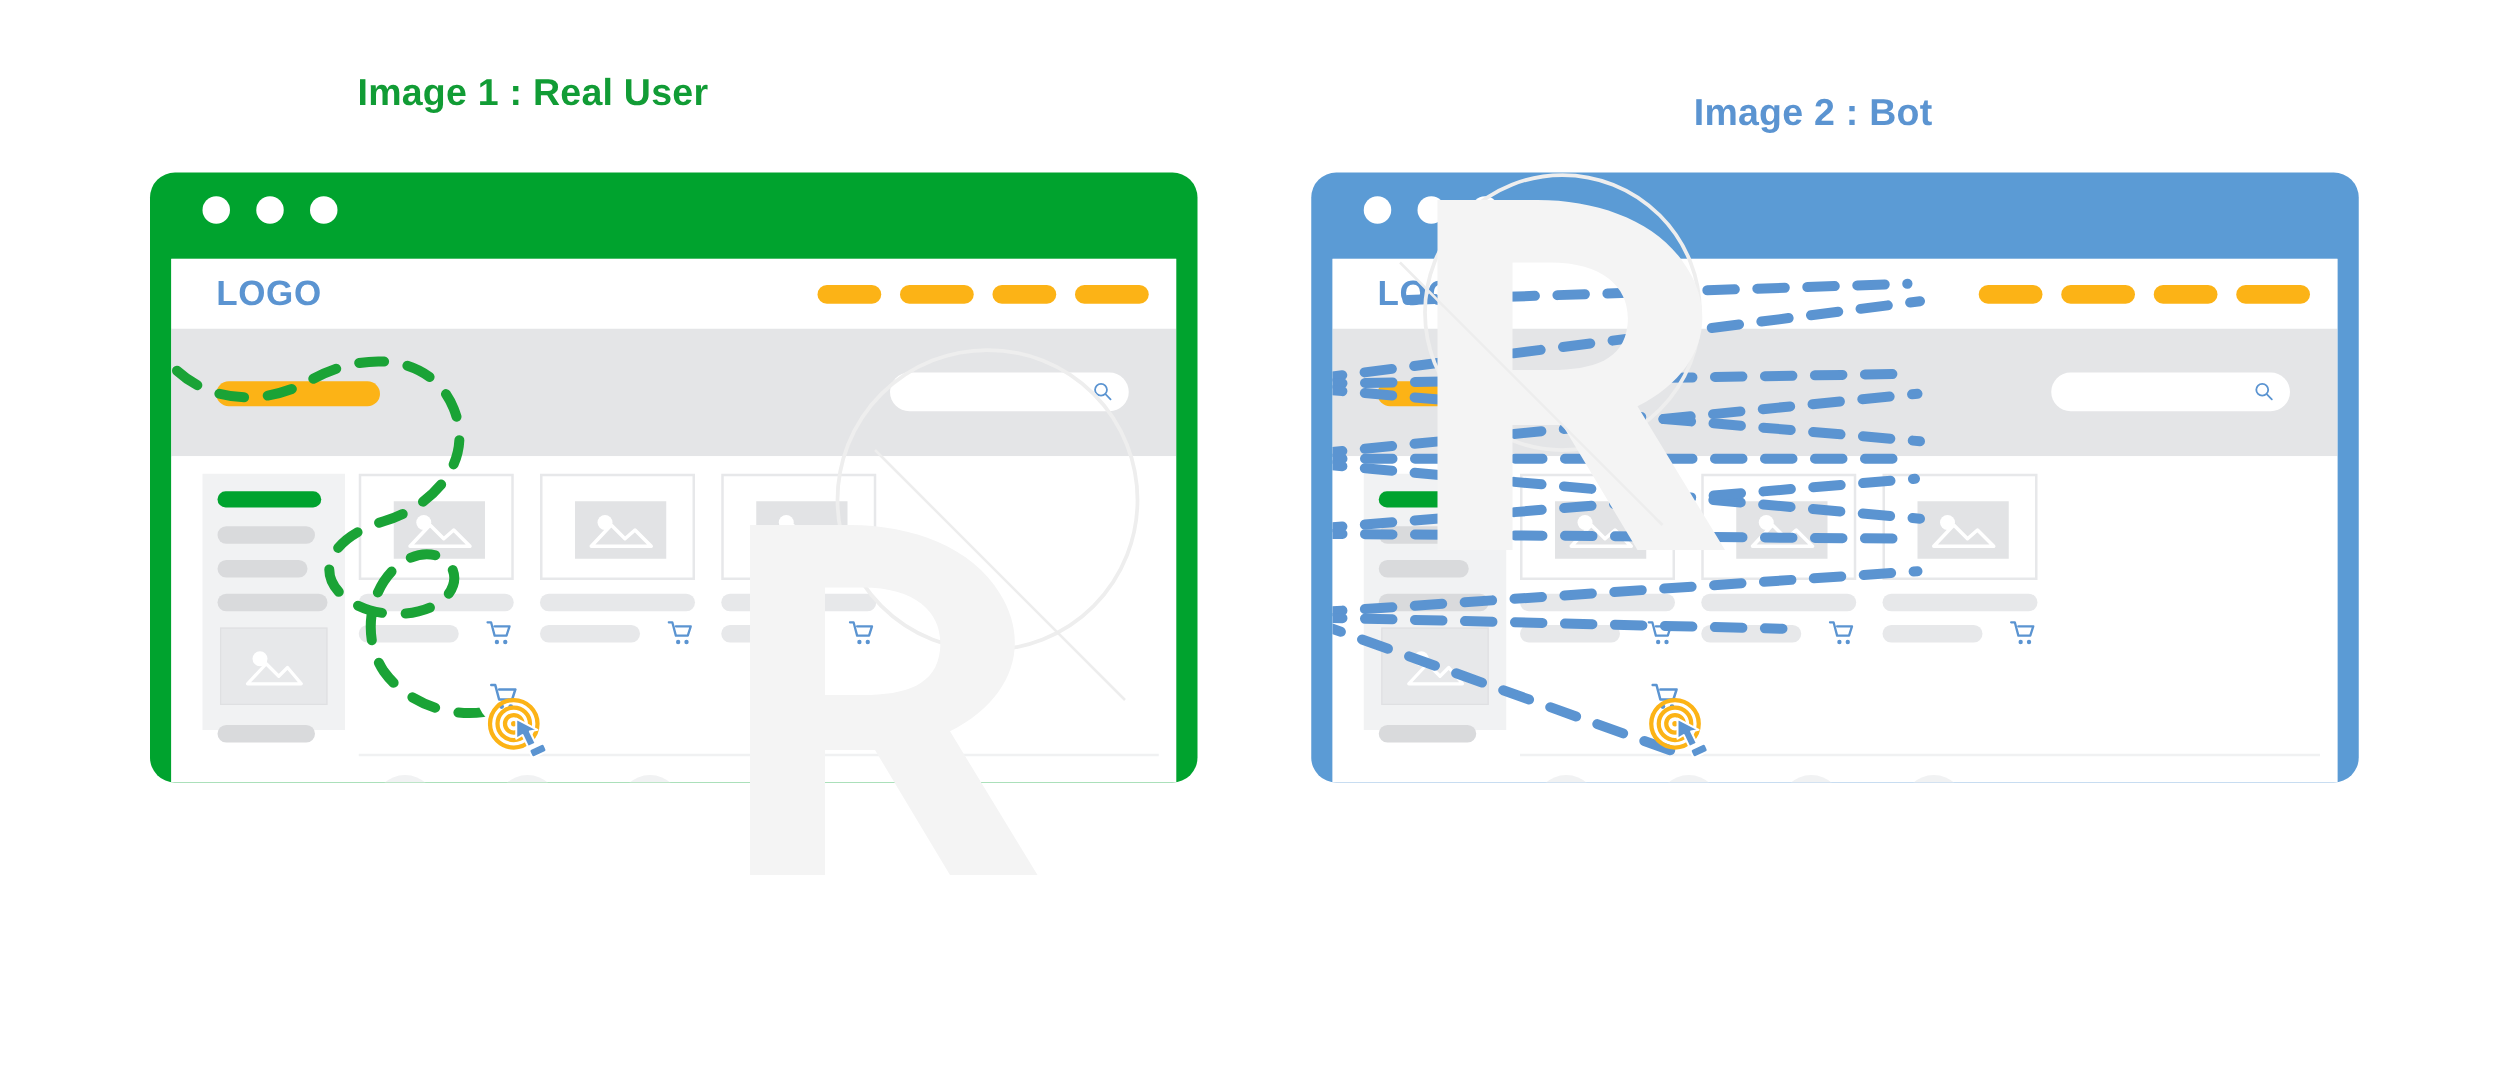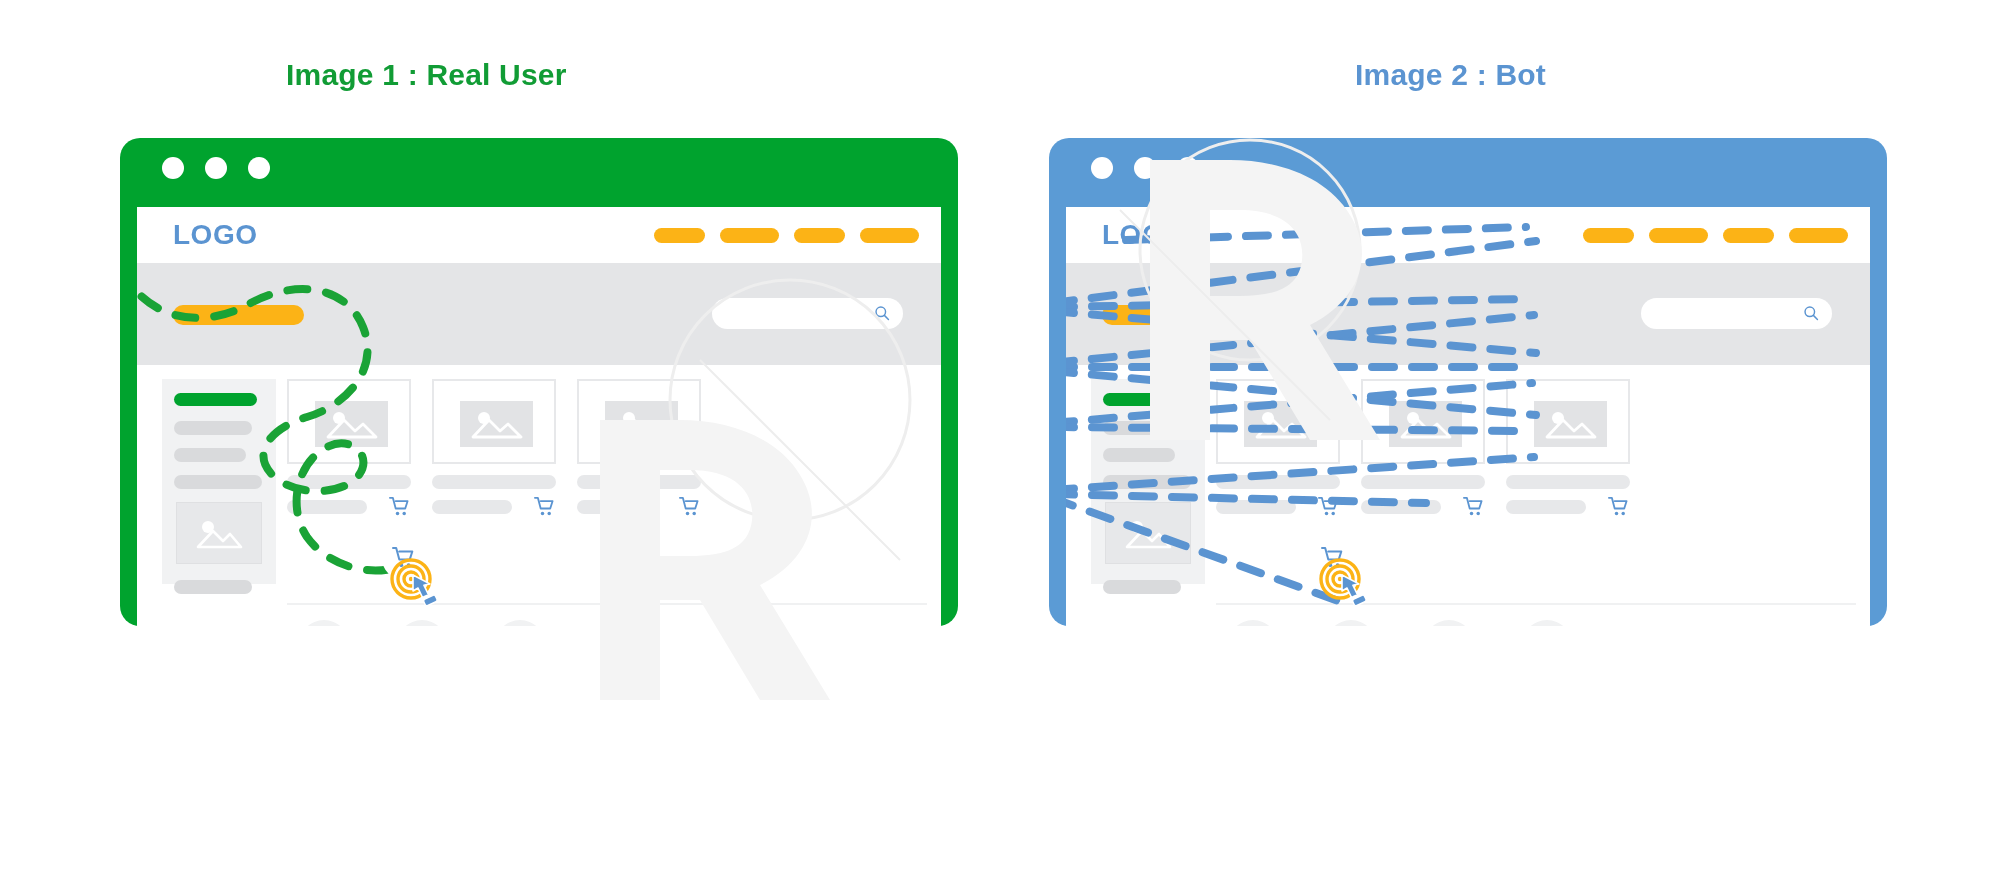--- a/index.html
+++ b/index.html
@@ -18,21 +18,21 @@
     pointer-events: none; z-index: 40; opacity: 1;
   }
 
   
   .panel-title {
     position: absolute;
     font-size: 30px; font-weight: bold; letter-spacing: .2px;
     white-space: nowrap; z-index: 30;
   }
   #title-real { left: 286px; top: 58px; color: #119c35; }
-  #title-bot  { left: 1355px; top: 58px; color: #5b94d1; }
+  #title-bot  { left: 1355px; top: 74px; color: #5b94d1; }
 
   
   .browser {
     position: absolute; top: 138px; width: 838px; height: 488px;
     border-radius: 20px; overflow: hidden; z-index: 10;
   }
   #browser-real { left: 120px; background: #00a32e; }
   #browser-bot  { left: 1049px; background: #5b9bd5; }
 
   .chrome { position: relative; height: 52px; width: 100%; }

